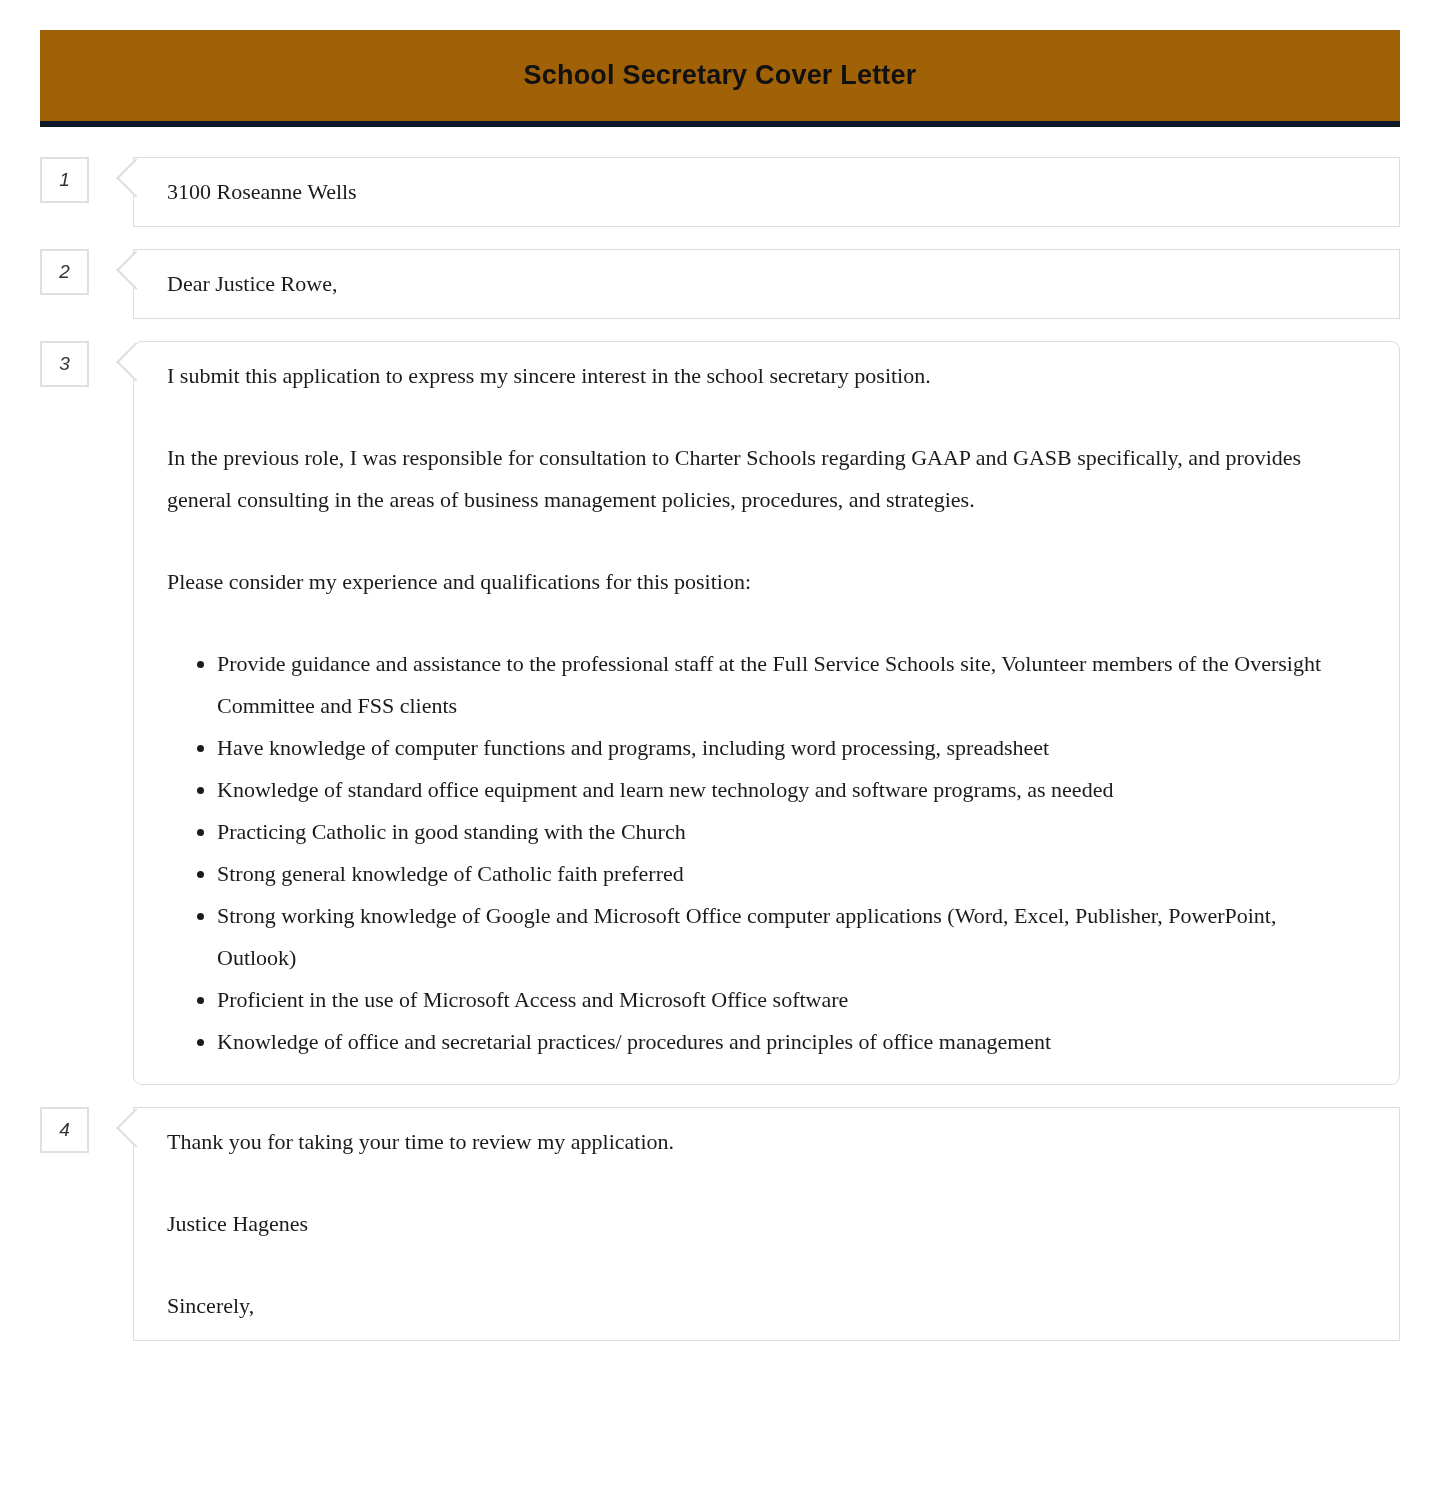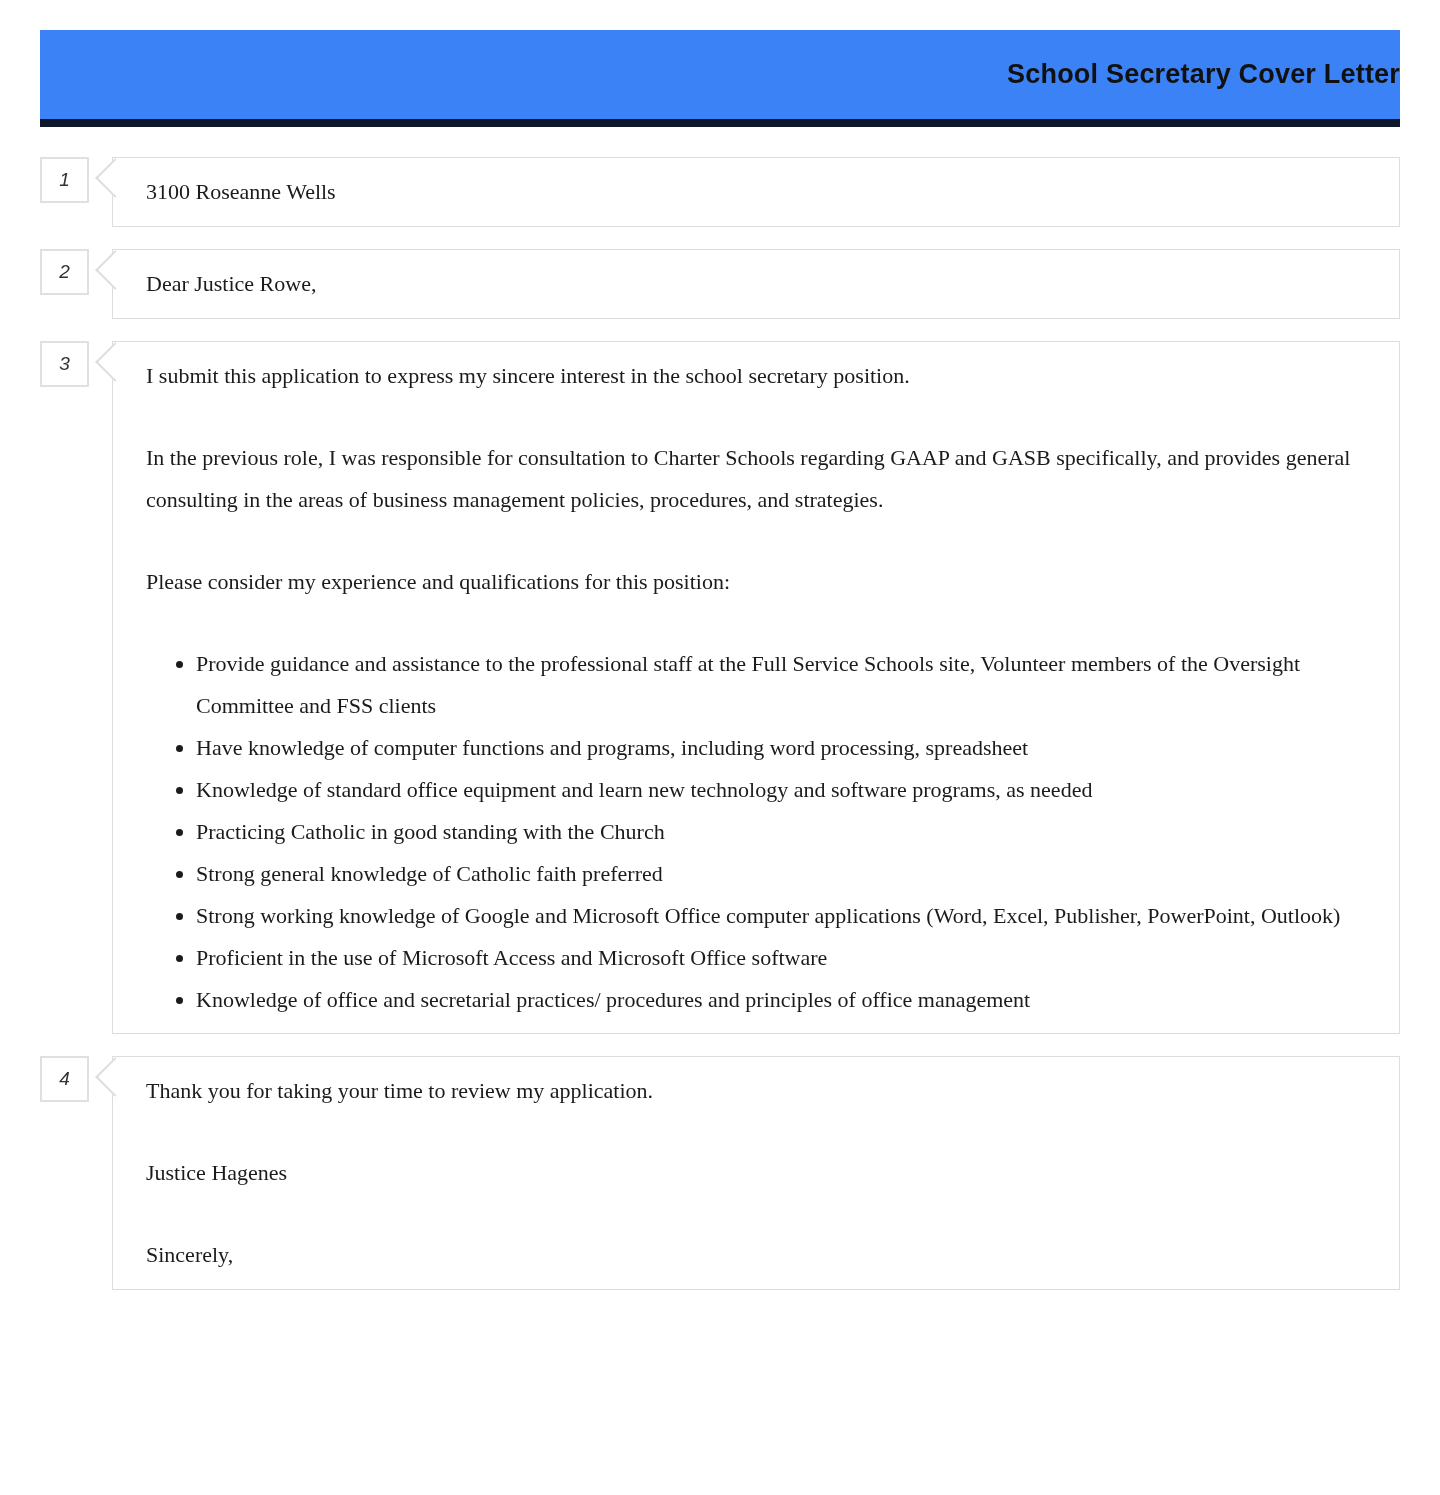--- a/index.html
+++ b/index.html
@@ -9,26 +9,26 @@
     min-height: 1495px;
     font-family: "Liberation Serif", serif;
     color: #1b1b1b;
   }
   .page {
     padding: 30px 40px 40px 40px;
   }
 
   
   .doc-header {
-    background: #3b82f6;
-    border-bottom: 8px solid #0f172a;
+    background: #a16207;
+    border-bottom: 6px solid #0f172a;
     height: 97px;
     display: flex;
     align-items: center;
-    justify-content: flex-end;
+    justify-content: center;
   }
   .doc-header h1 {
     font-family: "Liberation Sans", sans-serif;
     font-weight: bold;
     font-size: 27px;
     color: #111111;
     letter-spacing: 0.2px;
   }
 
   
@@ -50,21 +50,21 @@
     align-items: center;
     justify-content: center;
     font-family: "Liberation Sans", sans-serif;
     font-style: italic;
     font-size: 19px;
     color: #333333;
   }
 
   .content-box {
     position: relative;
-    margin-left: 72px;
+    margin-left: 93px;
     background: #ffffff;
     border: 1px solid #dddddd;
     padding: 13px 40px 13px 33px;
     font-size: 22px;
     line-height: 42px;
   }
   
   .content-box::before {
     content: "";
     position: absolute;
@@ -82,21 +82,21 @@
   .content-box p:first-child { margin-top: 0; }
   .content-box .bold { font-weight: normal; }
 
   .content-box ul {
     margin: 40px 0 0 0;
     padding-left: 50px;
     list-style: disc outside;
   }
   .content-box ul li { padding-left: 0px; font-family: Liberation Serif, serif; }
 
-  .section-body.letter-body { padding-bottom: 12px; }
+  .section-body.letter-body { padding-bottom: 21px; border-radius: 9px; }
 </style>
 </head>
 <body>
 
 <div class="page">
 
   <div class="doc-header">
     <h1>School Secretary Cover Letter</h1>
   </div>
 

